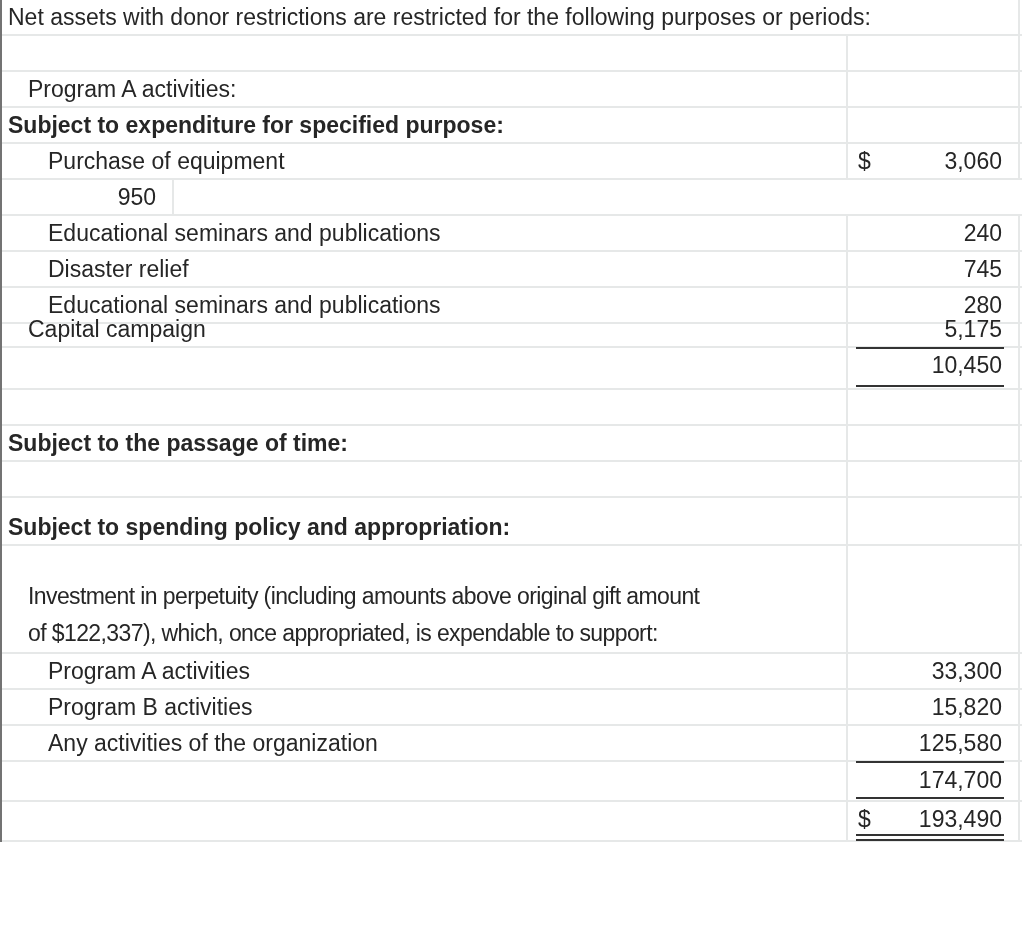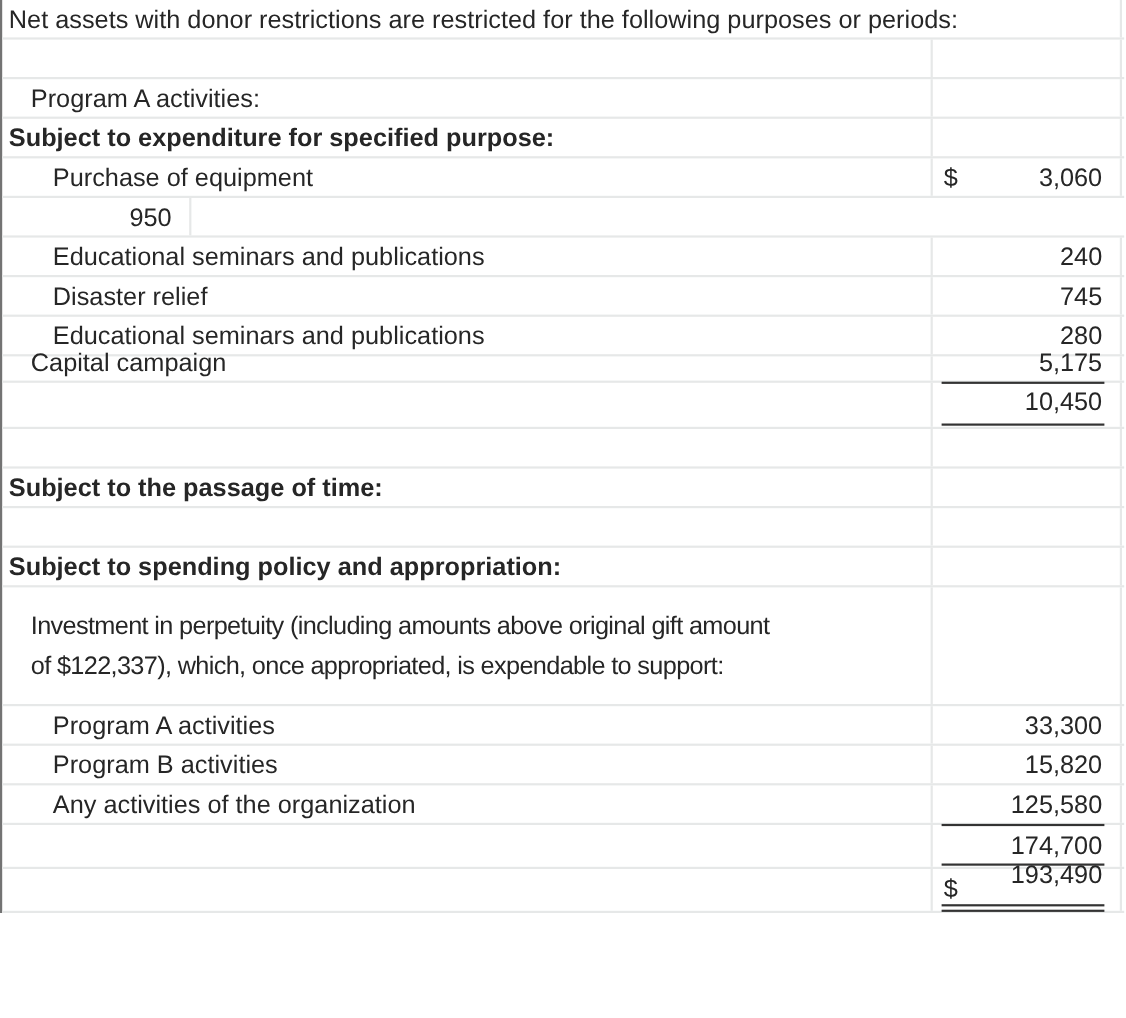--- a/index.html
+++ b/index.html
@@ -9,21 +9,21 @@
   .c1 { width:846px; box-sizing:border-box; border-right:2px solid #e6e8e8; font-size:23px; line-height:34px; white-space:nowrap; overflow:visible; padding-left:6px; display:flex; align-items:flex-end; }
   .c2 { width:172px; box-sizing:border-box; border-right:2px solid #e6e8e8; position:relative; font-size:23px; }
   .full { width:1018px; border-right:2px solid #e6e8e8; }
   .bold { font-weight:bold; }
   .i1 { padding-left:26px; }
   .i2 { padding-left:46px; }
   .amt { position:absolute; right:16px; bottom:2px; line-height:30px;text-align:right; }
   .cur { position:absolute; left:10px; bottom:2px; line-height:30px; }
   .ul { position:absolute; left:8px; right:14px; bottom:-3px; border-bottom:2px solid #333; }
   .dul { position:absolute; left:8px; right:14px; bottom:-5px; height:3px; border-top:2px solid #333; border-bottom:2px solid #333; }
-  .para { flex-direction:column; align-items:flex-start; justify-content:flex-end; line-height:37px; padding-bottom:16px; letter-spacing:-0.6px; }
+  .para { flex-direction:column; align-items:flex-start; justify-content:flex-end; line-height:37px; padding-bottom:0; letter-spacing:-0.6px; }
 </style>
 </head>
 <body>
 
 <div class="sheet">
 
   <div class="row" style="height:36px">
     <div class="c1 full" style="border-right:2px solid #e6e8e8;">Net assets with donor restrictions are restricted for the following purposes or periods:</div>
   </div>
 
@@ -103,21 +103,21 @@
     <div class="c1 bold">Subject to the passage of time:</div>
     <div class="c2"></div>
   </div>
 
 
   <div class="row" style="height:36px">
     <div class="c1"></div>
       <div class="c2"></div>
   </div>
 
-  <div class="row" style="height:36px">
+  <div class="row" style="height:48px">
     <div class="c1 bold">Subject to spending policy and appropriation:</div>
     <div class="c2"></div>
   </div>
 
   <div class="row" style="height:108px">
     <div class="c1 i1 para">
       <span>Investment in perpetuity (including amounts above original gift amount</span>
       <span>of $122,337), which, once appropriated, is expendable to support:</span>
     </div>
     <div class="c2"></div>
@@ -150,18 +150,18 @@
     <div class="c2">
       <span class="amt" style="bottom:5px">174,700</span>
       <span class="ul" style="bottom:1px"></span>
     </div>
   </div>
 
   <div class="row" style="height:40px">
     <div class="c1"></div>
     <div class="c2">
       <span class="cur" style="bottom:6px">$</span>
-      <span class="amt" style="bottom:18px">193,490</span>
+      <span class="amt" style="bottom:6px">193,490</span>
       <span class="dul" style="bottom:-1px"></span>
     </div>
   </div>
 
 </div>
 
 </body></html>

